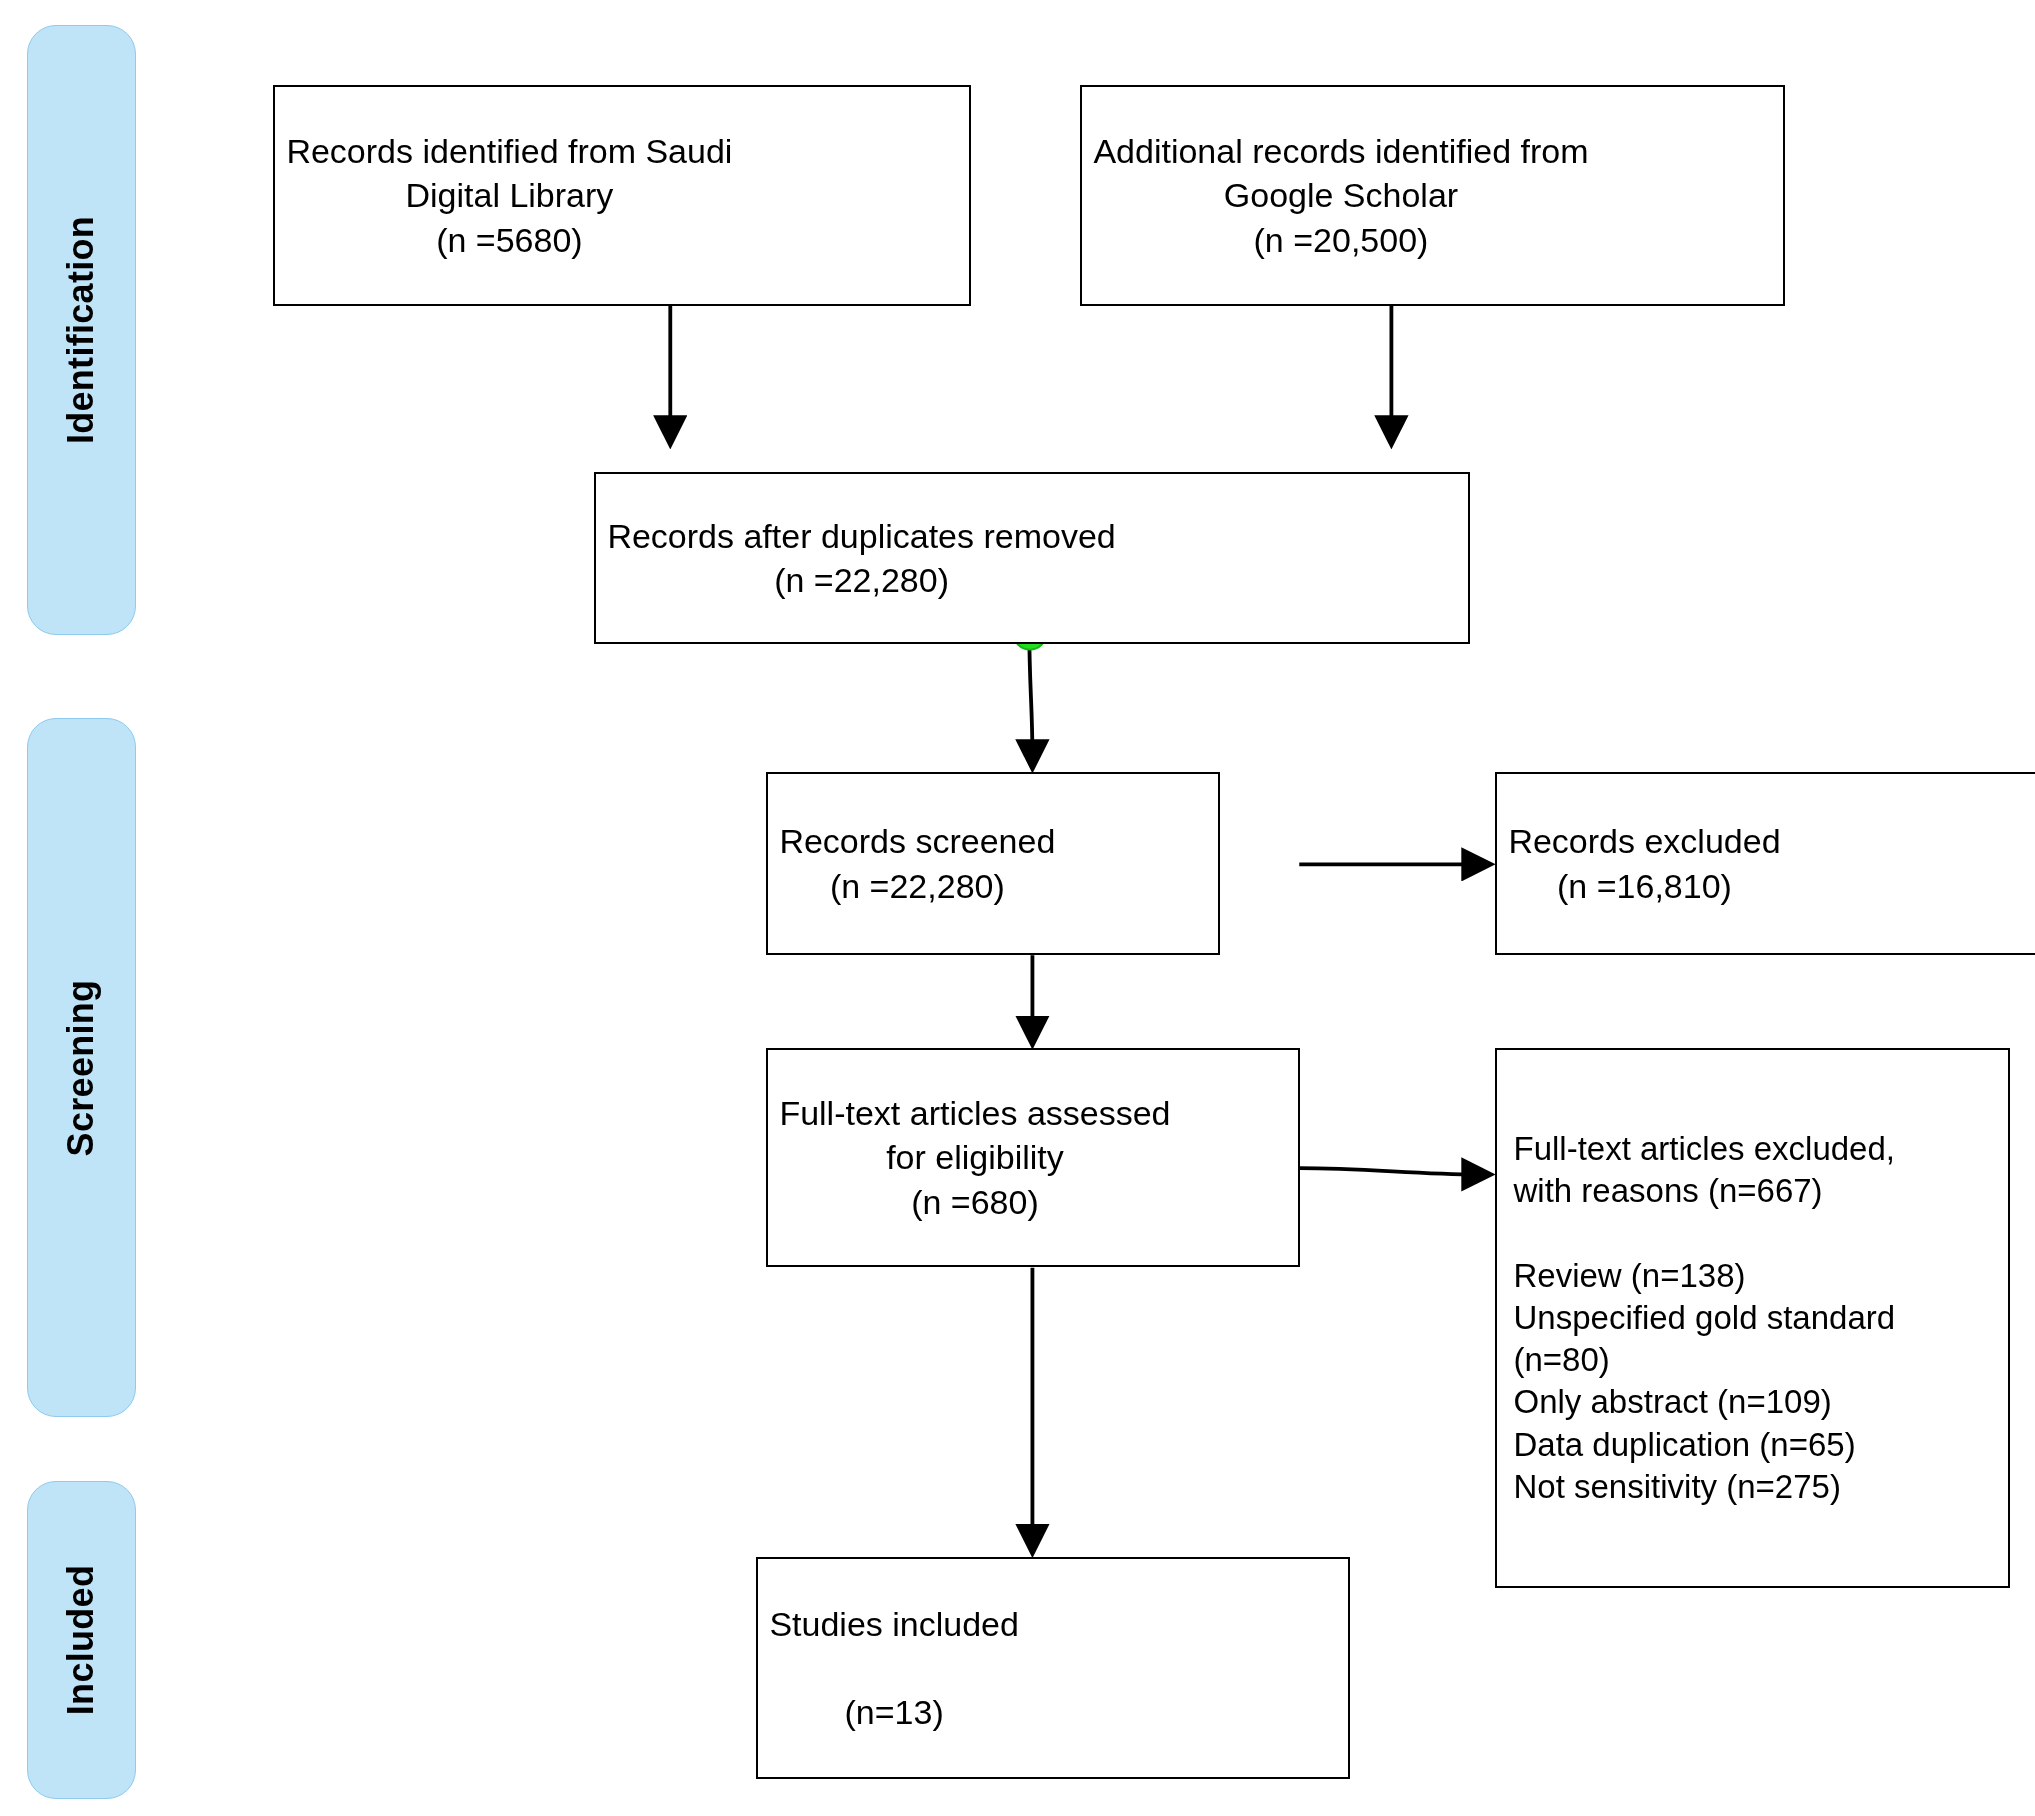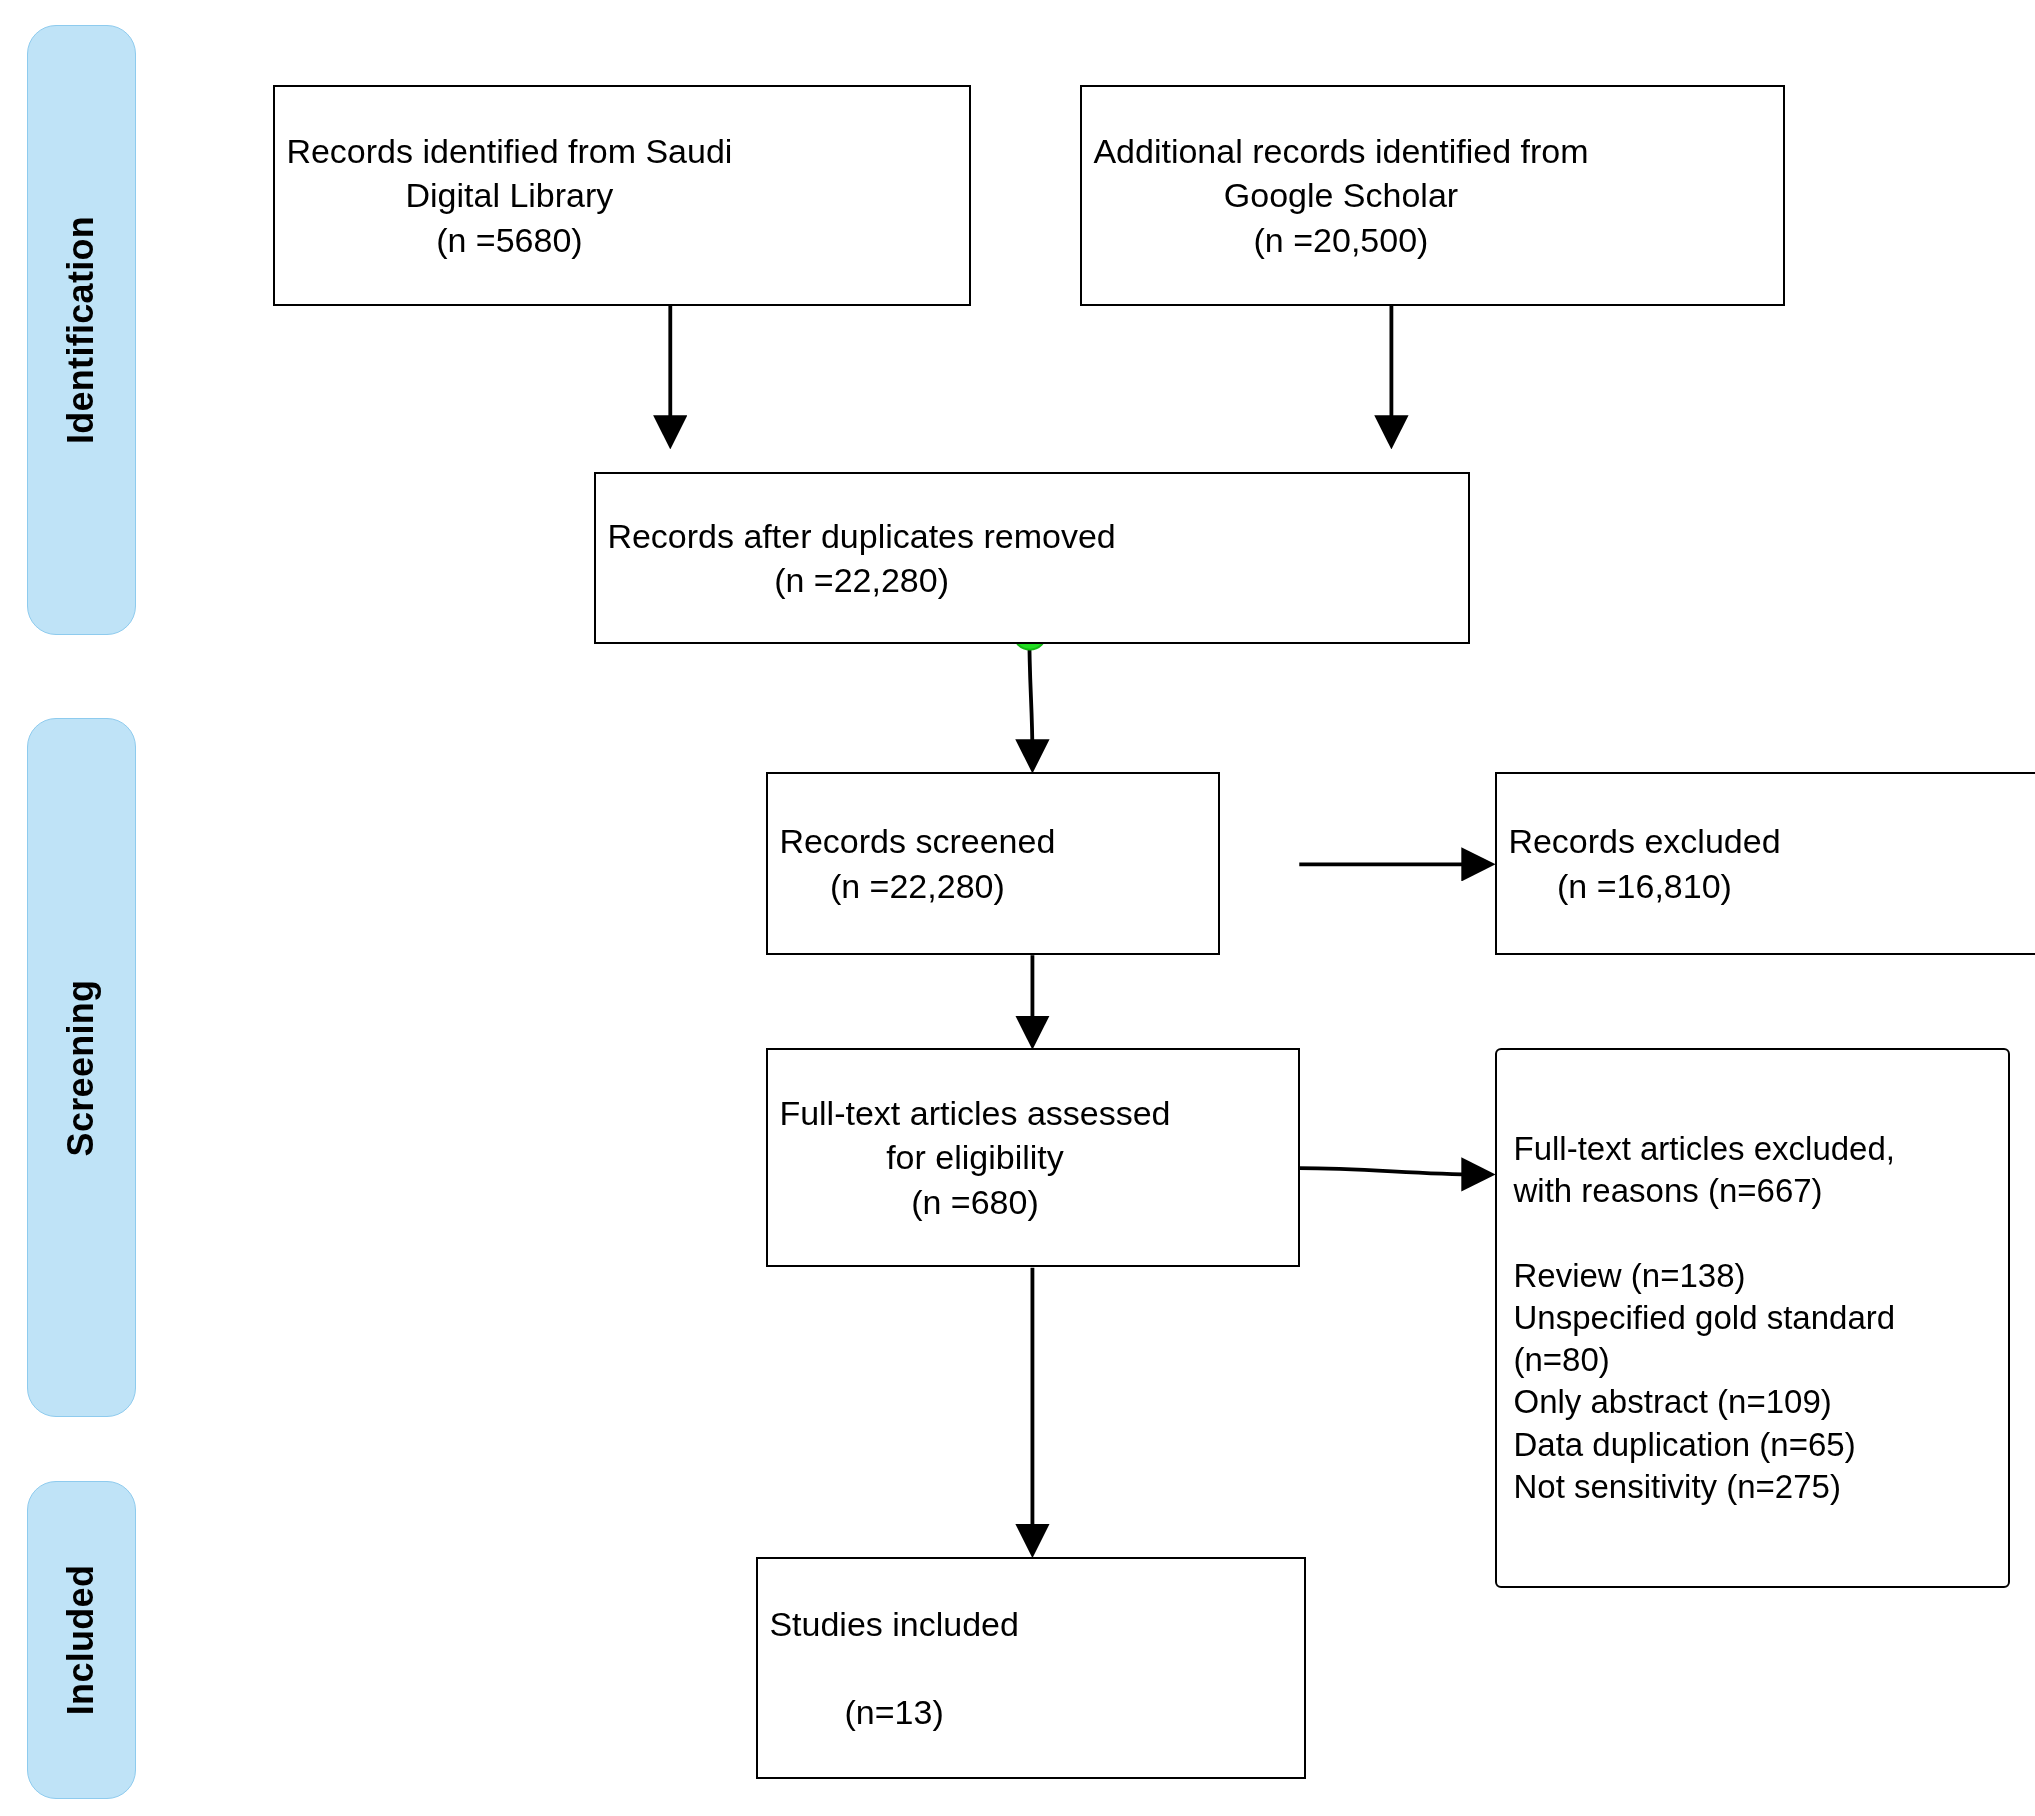--- a/index.html
+++ b/index.html
@@ -117,34 +117,33 @@
     left: 766px;
     top: 1048px;
     width: 534px;
     height: 219px;
   }
   #box-reasons {
     left: 1495px;
     top: 1048px;
     width: 515px;
     height: 540px;
-    border-radius: 6px;
   }
   #box-reasons .box-text {
     text-align: left;
     font-size: 33px;
     line-height: 1.28;
     padding: 0 16.5px;
     width: 100%;
     box-sizing: border-box;
   }
   #box-included {
     left: 756px;
     top: 1557px;
-    width: 550px;
+    width: 594px;
     height: 222px;
   }
 
   
   #connectors {
     position: absolute;
     left: 0;
     top: 0;
     width: 2035px;
     height: 1817px;

